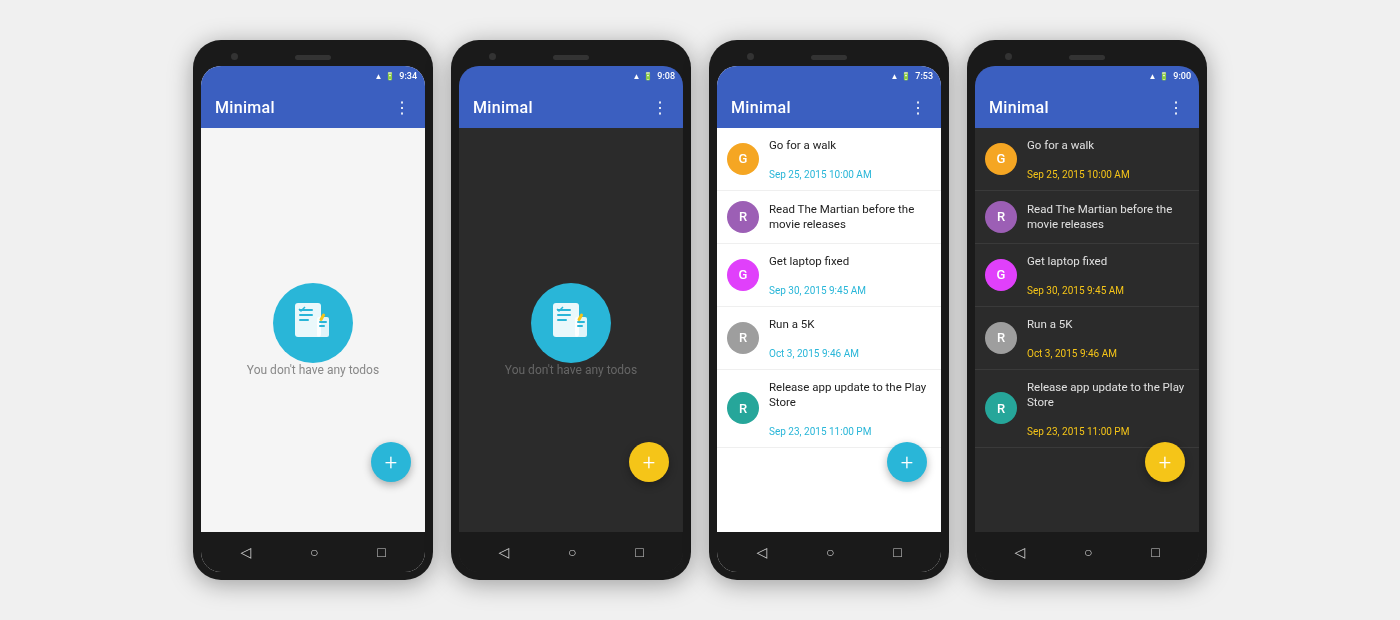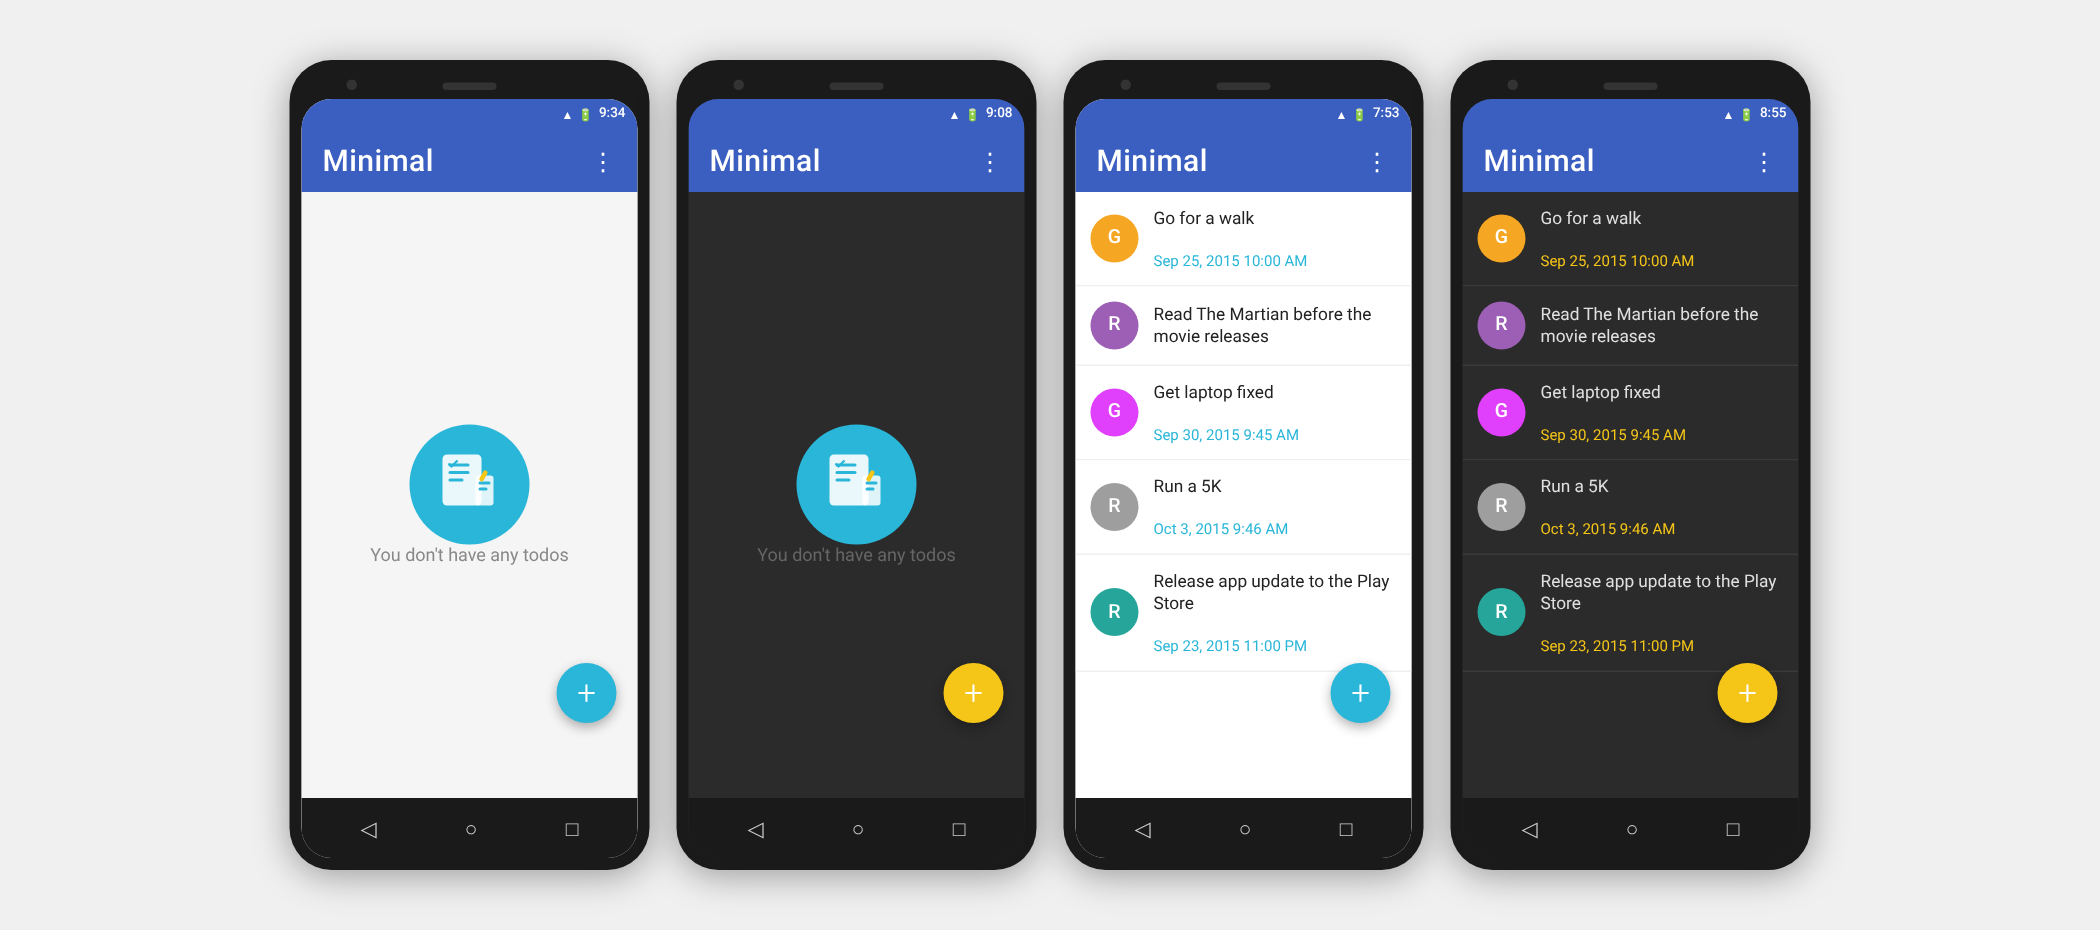--- a/index.html
+++ b/index.html
@@ -91,21 +91,21 @@
     .app-bar {
       height: 42px;
       background: #3b5fc0;
       display: flex;
       align-items: center;
       padding: 0 14px;
       justify-content: space-between;
     }
     .app-title {
       color: #fff;
-      font-size: 20px;
+      font-size: 16px;
       font-weight: 500;
       letter-spacing: 0.3px;
     }
     .menu-dots {
       color: #fff;
       font-size: 16px;
       letter-spacing: 1px;
       cursor: pointer;
     }
     
@@ -416,21 +416,21 @@
       <div class="phone-top">
         <div class="camera"></div>
         <div class="speaker"></div>
       </div>
       <div class="phone-inner dark">
         <div class="status-bar">
           <div class="status-icons">
             <span class="signal-icon">▲</span>
             <span class="battery-icon">🔋</span>
           </div>
-          <span class="status-time">8:55</span>
+          <span class="status-time">9:00</span>
         </div>
         <div class="app-bar">
           <span class="app-title">Minimal</span>
           <span class="menu-dots">⋮</span>
         </div>
         <div class="content dark-list-content" style="background: rgb(43, 43, 43);">
           <div class="todo-list">
             <div class="todo-item dark-item">
               <div class="avatar-circle orange">G</div>
               <div class="todo-text-block">

